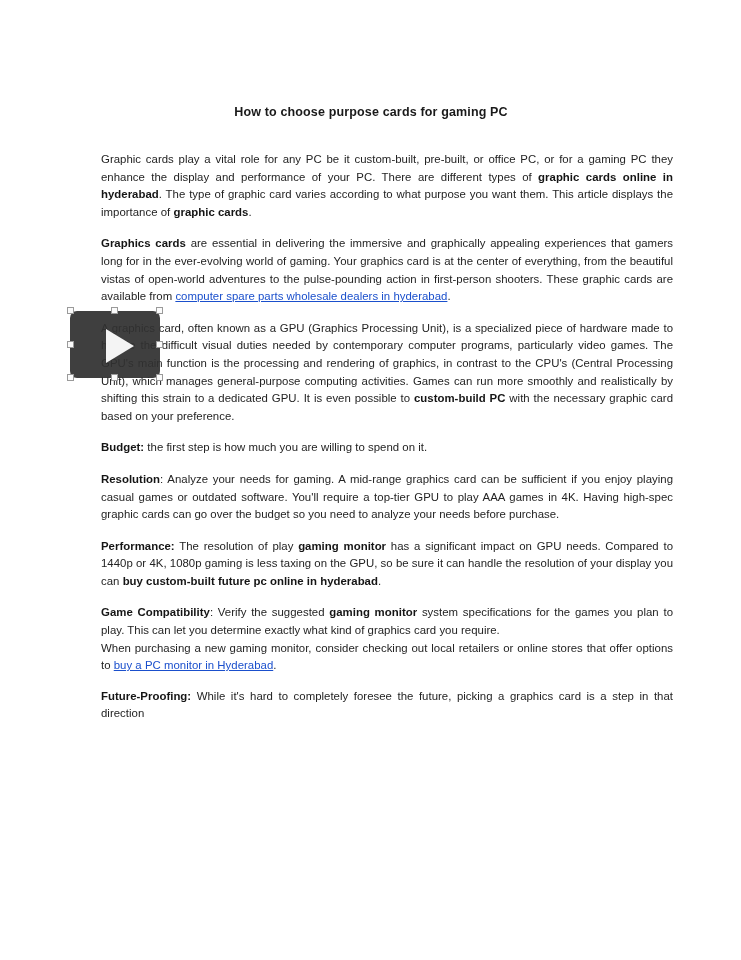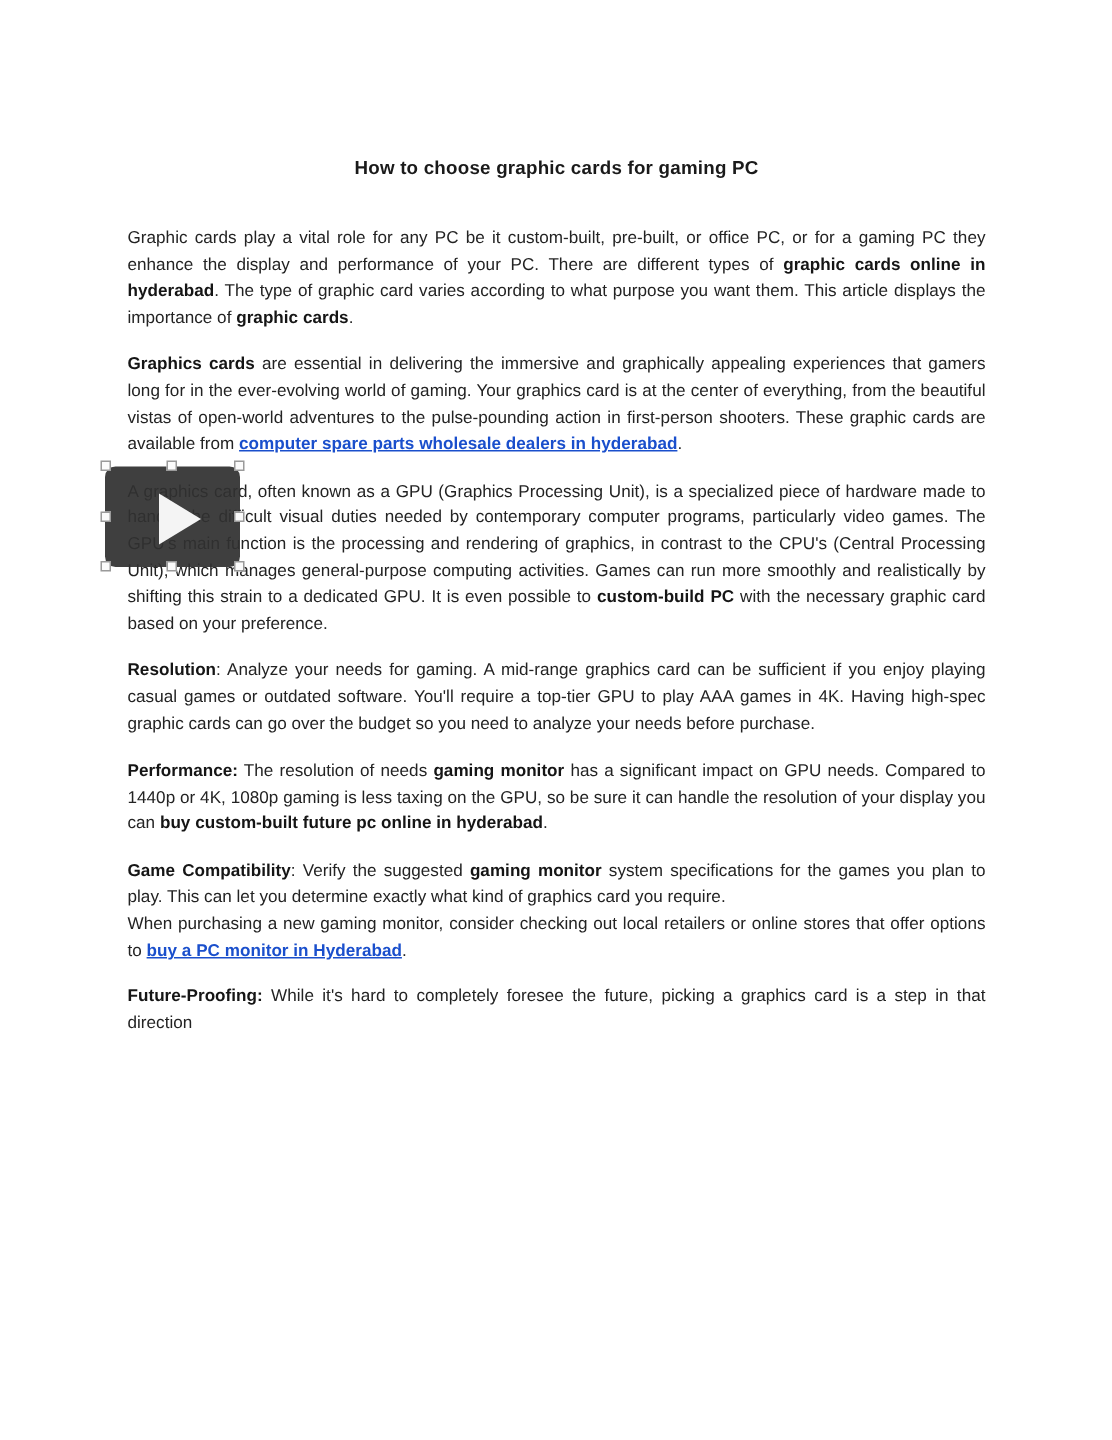--- a/index.html
+++ b/index.html
@@ -40,21 +40,21 @@
     color: #1a1a1a;
     position: absolute;
     top: 105px;
     left: 0;
     width: 572px;
   }
 
   .body-blocks {
     position: absolute;
     top: 151px;
-    left: 0;
+    left: 16px;
     width: 572px;
   }
 
   p.para {
     font-size: 11.4px;
     line-height: 17.6px;
     text-align: justify;
     text-justify: inter-word;
     margin: 0 0 14px 0;
     color: #232323;
@@ -69,21 +69,21 @@
     margin-bottom: 16px;
   }
 
   b, strong, .b {
     font-weight: bold;
     color: #151515;
   }
 
   a.doclink, .doclink {
     color: #1a4fcc;
-    font-weight: bold;
+    font-weight: normal;
     text-decoration: underline;
     text-underline-offset: 1px;
     margin-top: 24px;
   }
 
   
   #video-overlay {
     position: absolute;
     left: 68px;
     top: 308px;
@@ -129,35 +129,36 @@
   .handle.ml { left: -1px;  top: 33px; }
   .handle.mr { left: 88px;  top: 33px; }
 </style>
 </head>
 <body>
 
 <div id="page">
 
   <div class="content">
 
-    <h1 class="doc-title">How to choose graphic cards for gaming PC</h1>
+    <h1 class="doc-title">How to choose purpose cards for gaming PC</h1>
 
     <div class="body-blocks">
 
       <p class="para"><span>Graphic cards play a vital role for any PC be it custom-built, pre-built, or office PC, or for a gaming PC they enhance the display and performance of your PC. There are different types of </span><b>graphic cards online in hyderabad</b><span>. The type of graphic card varies according to what purpose you want them. This article displays the importance of </span><b>graphic cards</b><span>.</span></p>
 
       <p class="para"><b>Graphics cards</b><span> are essential in delivering the immersive and graphically appealing experiences that gamers long for in the ever-evolving world of gaming. Your graphics card is at the center of everything, from the beautiful vistas of open-world adventures to the pulse-pounding action in first-person shooters. These graphic cards are available from </span><a class="doclink" href="#">computer spare parts wholesale dealers in hyderabad</a><span>.</span></p>
 
       <p class="para"><span>A graphics card, often known as a GPU (Graphics Processing Unit), is a specialized piece of hardware made to handle the difficult visual duties needed by contemporary computer programs, particularly video games. The GPU's main function is the processing and rendering of graphics, in contrast to the CPU's (Central Processing Unit), which manages general-purpose computing activities. Games can run more smoothly and realistically by shifting this strain to a dedicated GPU. It is even possible to </span><b>custom-build PC</b><span> with the necessary graphic card based on your preference.</span></p>
 
 
+      <p class="para"><b>Budget:</b><span> the first step is how much you are willing to spend on it.</span></p>
 
       <p class="para"><b>Resolution</b><span>: Analyze your needs for gaming. A mid-range graphics card can be sufficient if you enjoy playing casual games or outdated software. You'll require a top-tier GPU to play AAA games in 4K. Having high-spec graphic cards can go over the budget so you need to analyze your needs before purchase.</span></p>
 
-      <p class="para"><b>Performance:</b><span> The resolution of needs </span><b>gaming monitor</b><span> has a significant impact on GPU needs. Compared to 1440p or 4K, 1080p gaming is less taxing on the GPU, so be sure it can handle the resolution of your display you can </span><b>buy custom-built future pc online in hyderabad</b><span>.</span></p>
+      <p class="para"><b>Performance:</b><span> The resolution of play </span><b>gaming monitor</b><span> has a significant impact on GPU needs. Compared to 1440p or 4K, 1080p gaming is less taxing on the GPU, so be sure it can handle the resolution of your display you can </span><b>buy custom-built future pc online in hyderabad</b><span>.</span></p>
 
 
       <p class="para tight"><b>Game Compatibility</b><span>: Verify the suggested </span><b>gaming monitor</b><span> system specifications for the games you plan to play. This can let you determine exactly what kind of graphics card you require.</span><br><span>When purchasing a new gaming monitor, consider checking out local retailers or online stores that offer options to </span><a class="doclink" href="#">buy a PC monitor in Hyderabad</a><span>.</span></p>
 
 
       <p class="para"><b>Future-Proofing:</b><span> While it's hard to completely foresee the future, picking a graphics card is a step in that direction</span></p>
 
     </div>
   </div>
 

